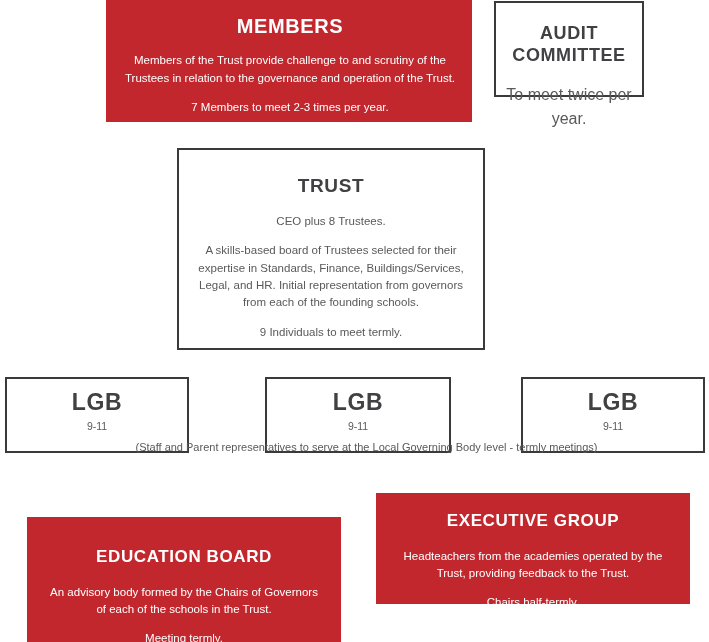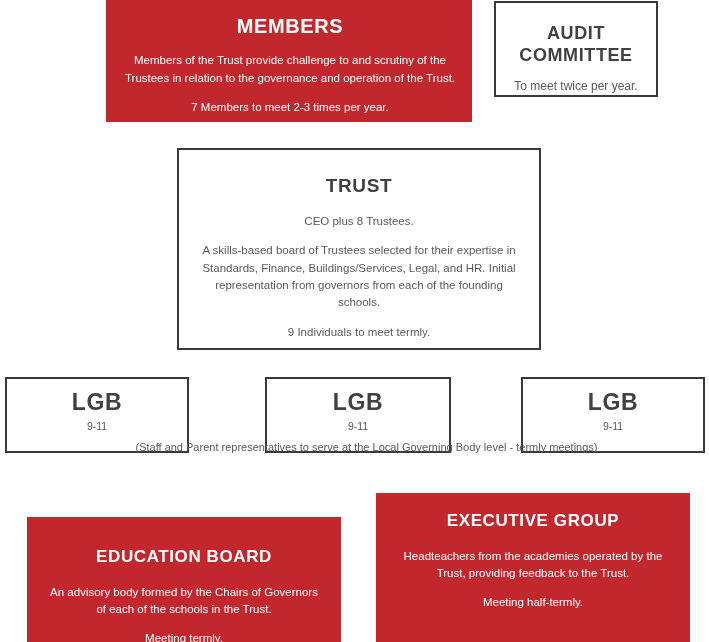--- a/index.html
+++ b/index.html
@@ -67,32 +67,32 @@
     height: 122px;
     padding: 8px 12px 0 14px;
   }
   #members .box-title { font-size: 20px; margin-top: 6px; }
   #members .box-body { font-size: 11.5px; margin-top: 14px; }
 
   
   #audit {
     left: 494px;
     top: 1px;
-    width: 164px;
+    width: 150px;
     height: 96px;
     padding: 12px 8px 0 8px;
   }
   #audit .box-title { font-size: 18px; margin-top: 8px; }
-  #audit .box-body { font-size: 12px; margin-top: 10px; }
+  #audit .box-body { font-size: 16px; margin-top: 16px; }
 
   
   #trust {
     left: 177px;
     top: 148px;
-    width: 364px;
+    width: 308px;
     height: 202px;
     padding: 10px 18px 0 18px;
   }
   #trust .box-title { font-size: 19px; margin-top: 14px; }
   #trust .box-body { font-size: 11.5px; margin-top: 16px; }
 
   
   .lgb {
     top: 377px;
     height: 76px;
@@ -127,21 +127,21 @@
     margin-top: 24px;
   }
   #education .box-title { font-size: 17px; margin-top: 22px; }
   #education .box-body { font-size: 11.5px; margin-top: 16px; }
 
   
   #executive {
     left: 376px;
     top: 493px;
     width: 314px;
-    height: 149px;
+    height: 111px;
     padding: 8px 16px 0 16px;
   }
   #executive .box-title { font-size: 17px; margin-top: 10px; }
   #executive .box-body { font-size: 11.5px; margin-top: 16px; }
 </style>
 </head>
 <body>
 
 <div class="box box-red" id="members">
   <div class="box-title">MEMBERS</div>
@@ -189,15 +189,15 @@
   <div class="box-body">
     <p>An advisory body formed by the Chairs of Governors of each of the schools in the Trust.</p>
     <p>Meeting termly.</p>
   </div>
 </div>
 
 <div class="box box-red" id="executive">
   <div class="box-title">EXECUTIVE GROUP</div>
   <div class="box-body">
     <p>Headteachers from the academies operated by the Trust, providing feedback to the Trust.</p>
-    <p>Meeting half-termly.</p>
+    <p>Chairs half-termly.</p>
   </div>
 </div>
 
 </body></html>

